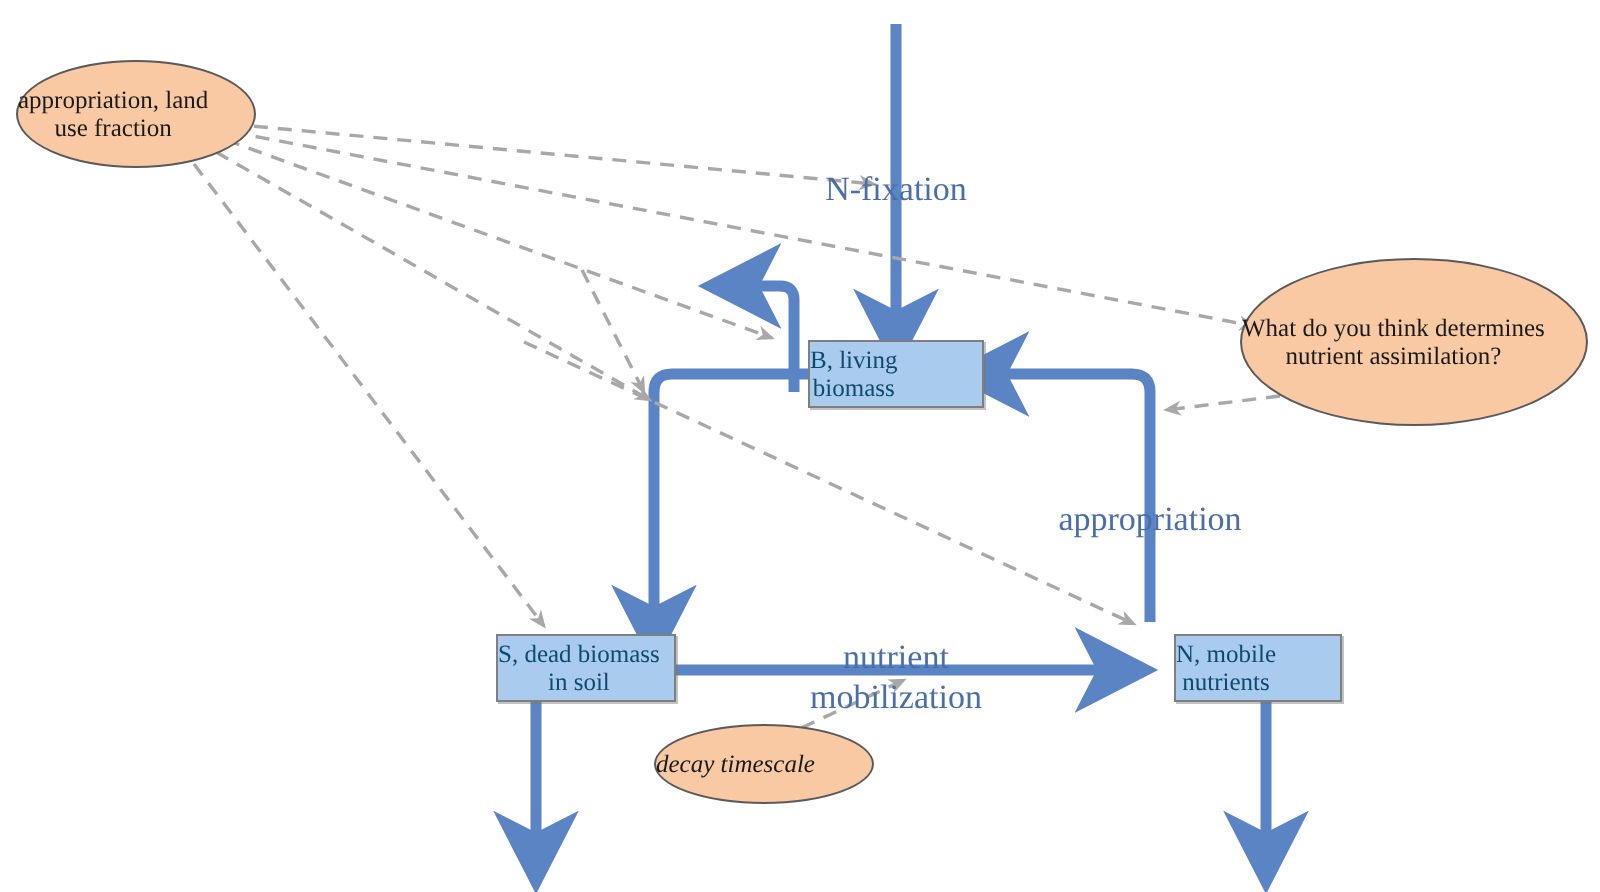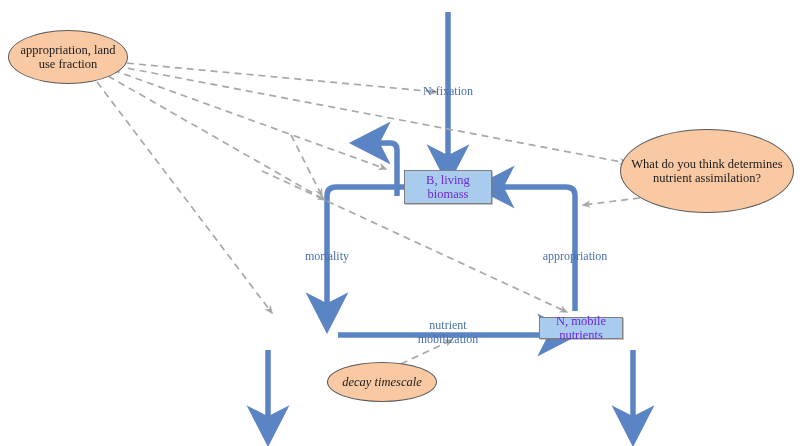--- a/index.html
+++ b/index.html
@@ -21,43 +21,42 @@
     left: 0;
     top: 0;
     width: 800px;
     height: 446px;
   }
   .node {
     position: absolute;
     box-sizing: border-box;
     display: flex;
     align-items: center;
-    justify-content: center;
     text-align: center;
     line-height: 1.15;
     color: #1a1a1a;
   }
   .stock {
     background: #a9ccee;
     border: 1.6px solid #7f7f7f;
     font-size: 12.5px;
-    color: #6d28d9;
+    color: #0c4a6e;
     box-shadow: 1px 1px 0 rgba(120,120,120,0.45);
   }
   .aux {
     background: #f9c9a4;
     border: 1.6px solid #5a5a5a;
     border-radius: 50%;
     font-size: 12.5px;
     color: #1a1a1a;
   }
   .flow-label {
     position: absolute;
     color: #4a6fa8;
-    font-size: 12px;
+    font-size: 17px;
     text-align: center;
     line-height: 1.15;
     white-space: pre-line;
     pointer-events: none;
   }
 </style>
 </head>
 <body>
 
 <div id="canvas">
@@ -93,22 +92,26 @@
       <path d="M640,198 L583,205"></path>
       <path d="M390,369 L452,340"></path>
     </g>
   </svg>
 
   <div class="node stock" style="left:404px; top:170px; width:88px; height:34px;">
     <span style="white-space:pre-line;">B, living
 biomass</span>
   </div>
 
+  <div class="node stock" style="left:248px; top:317px; width:90px; height:34px;">
+    <span style="white-space:pre-line;">S, dead biomass
+in soil</span>
+  </div>
 
-  <div class="node stock" style="left:539px; top:317px; width:84px; height:22px;">
+  <div class="node stock" style="left:587px; top:317px; width:84px; height:34px;">
     <span style="white-space:pre-line;">N, mobile
 nutrients</span>
   </div>
 
   <div class="node aux" style="left:8px; top:30px; width:120px; height:54px;">
     <span style="white-space:pre-line;">appropriation, land
 use fraction</span>
   </div>
 
 
@@ -117,21 +120,20 @@
 nutrient assimilation?</span>
   </div>
 
   <div class="node aux" style="left:327px; top:362px; width:110px; height:40px;font-style:italic;">
     <span style="white-space:pre-line;">decay timescale</span>
   </div>
 
   <div class="flow-label" style="left:398px; top:85px; width:100px;">N-fixation</div>
 
 
-  <div class="flow-label" style="left:277px; top:250px; width:100px;">mortality</div>
 
   <div class="flow-label" style="left:525px; top:250px; width:100px;">appropriation</div>
 
   <div class="flow-label" style="left:398px; top:319px; width:100px;">nutrient
 mobilization</div>
 
 
 
 </div>
 

